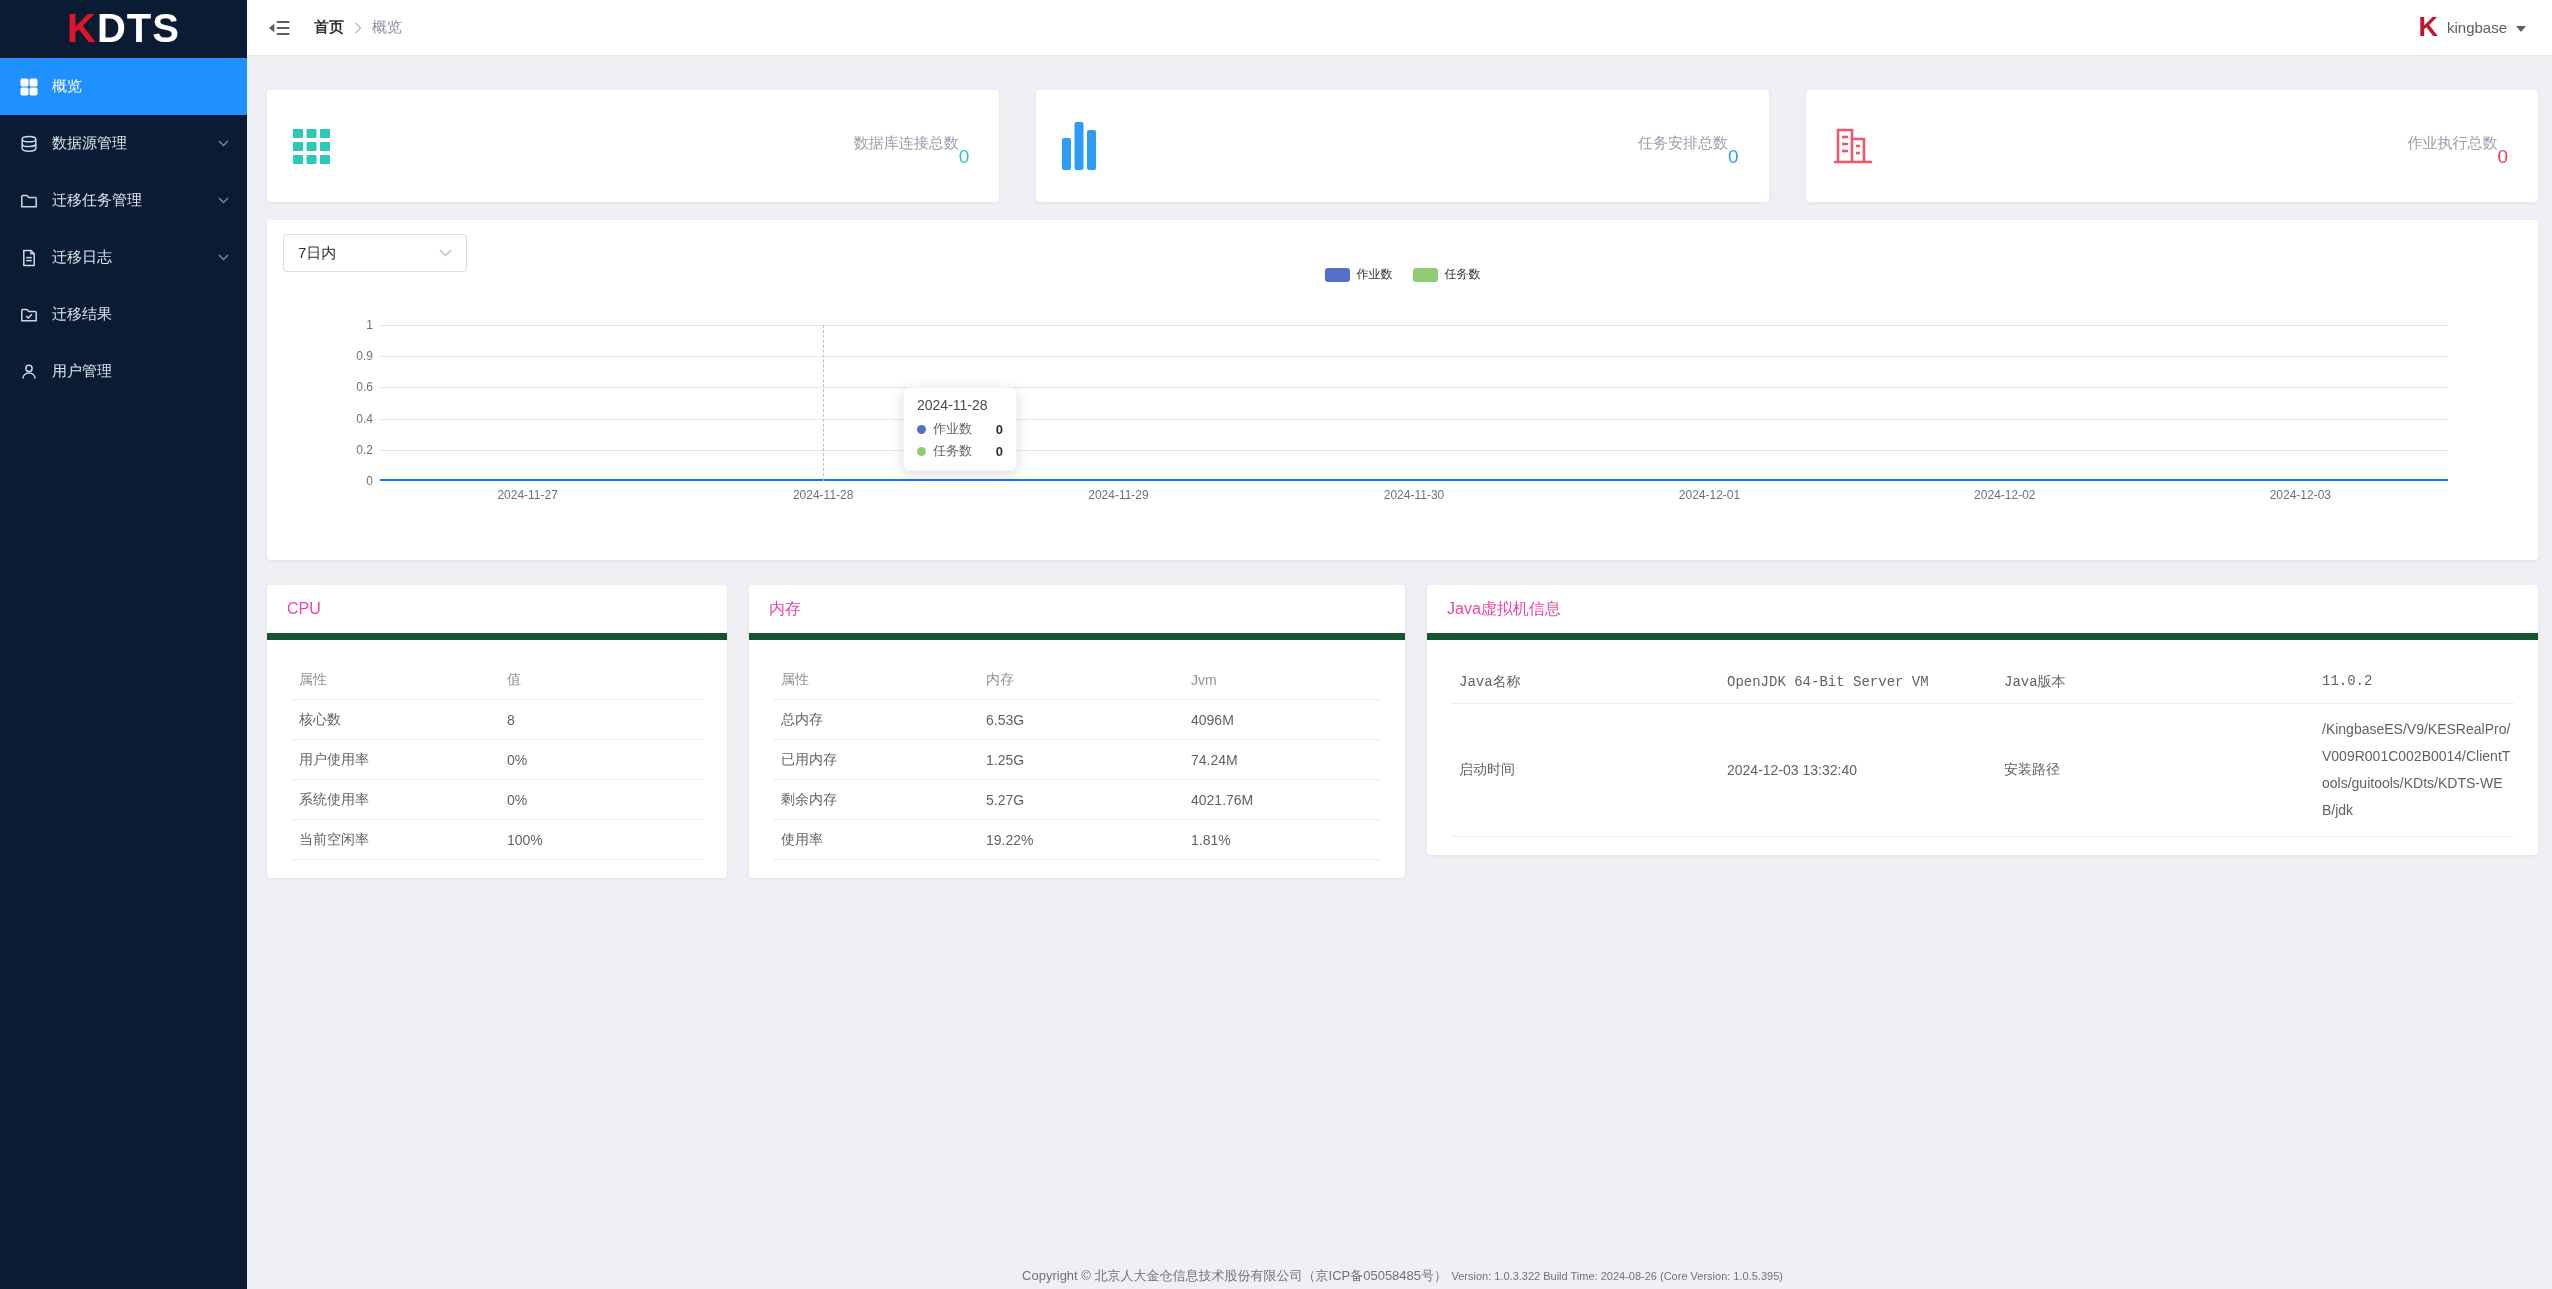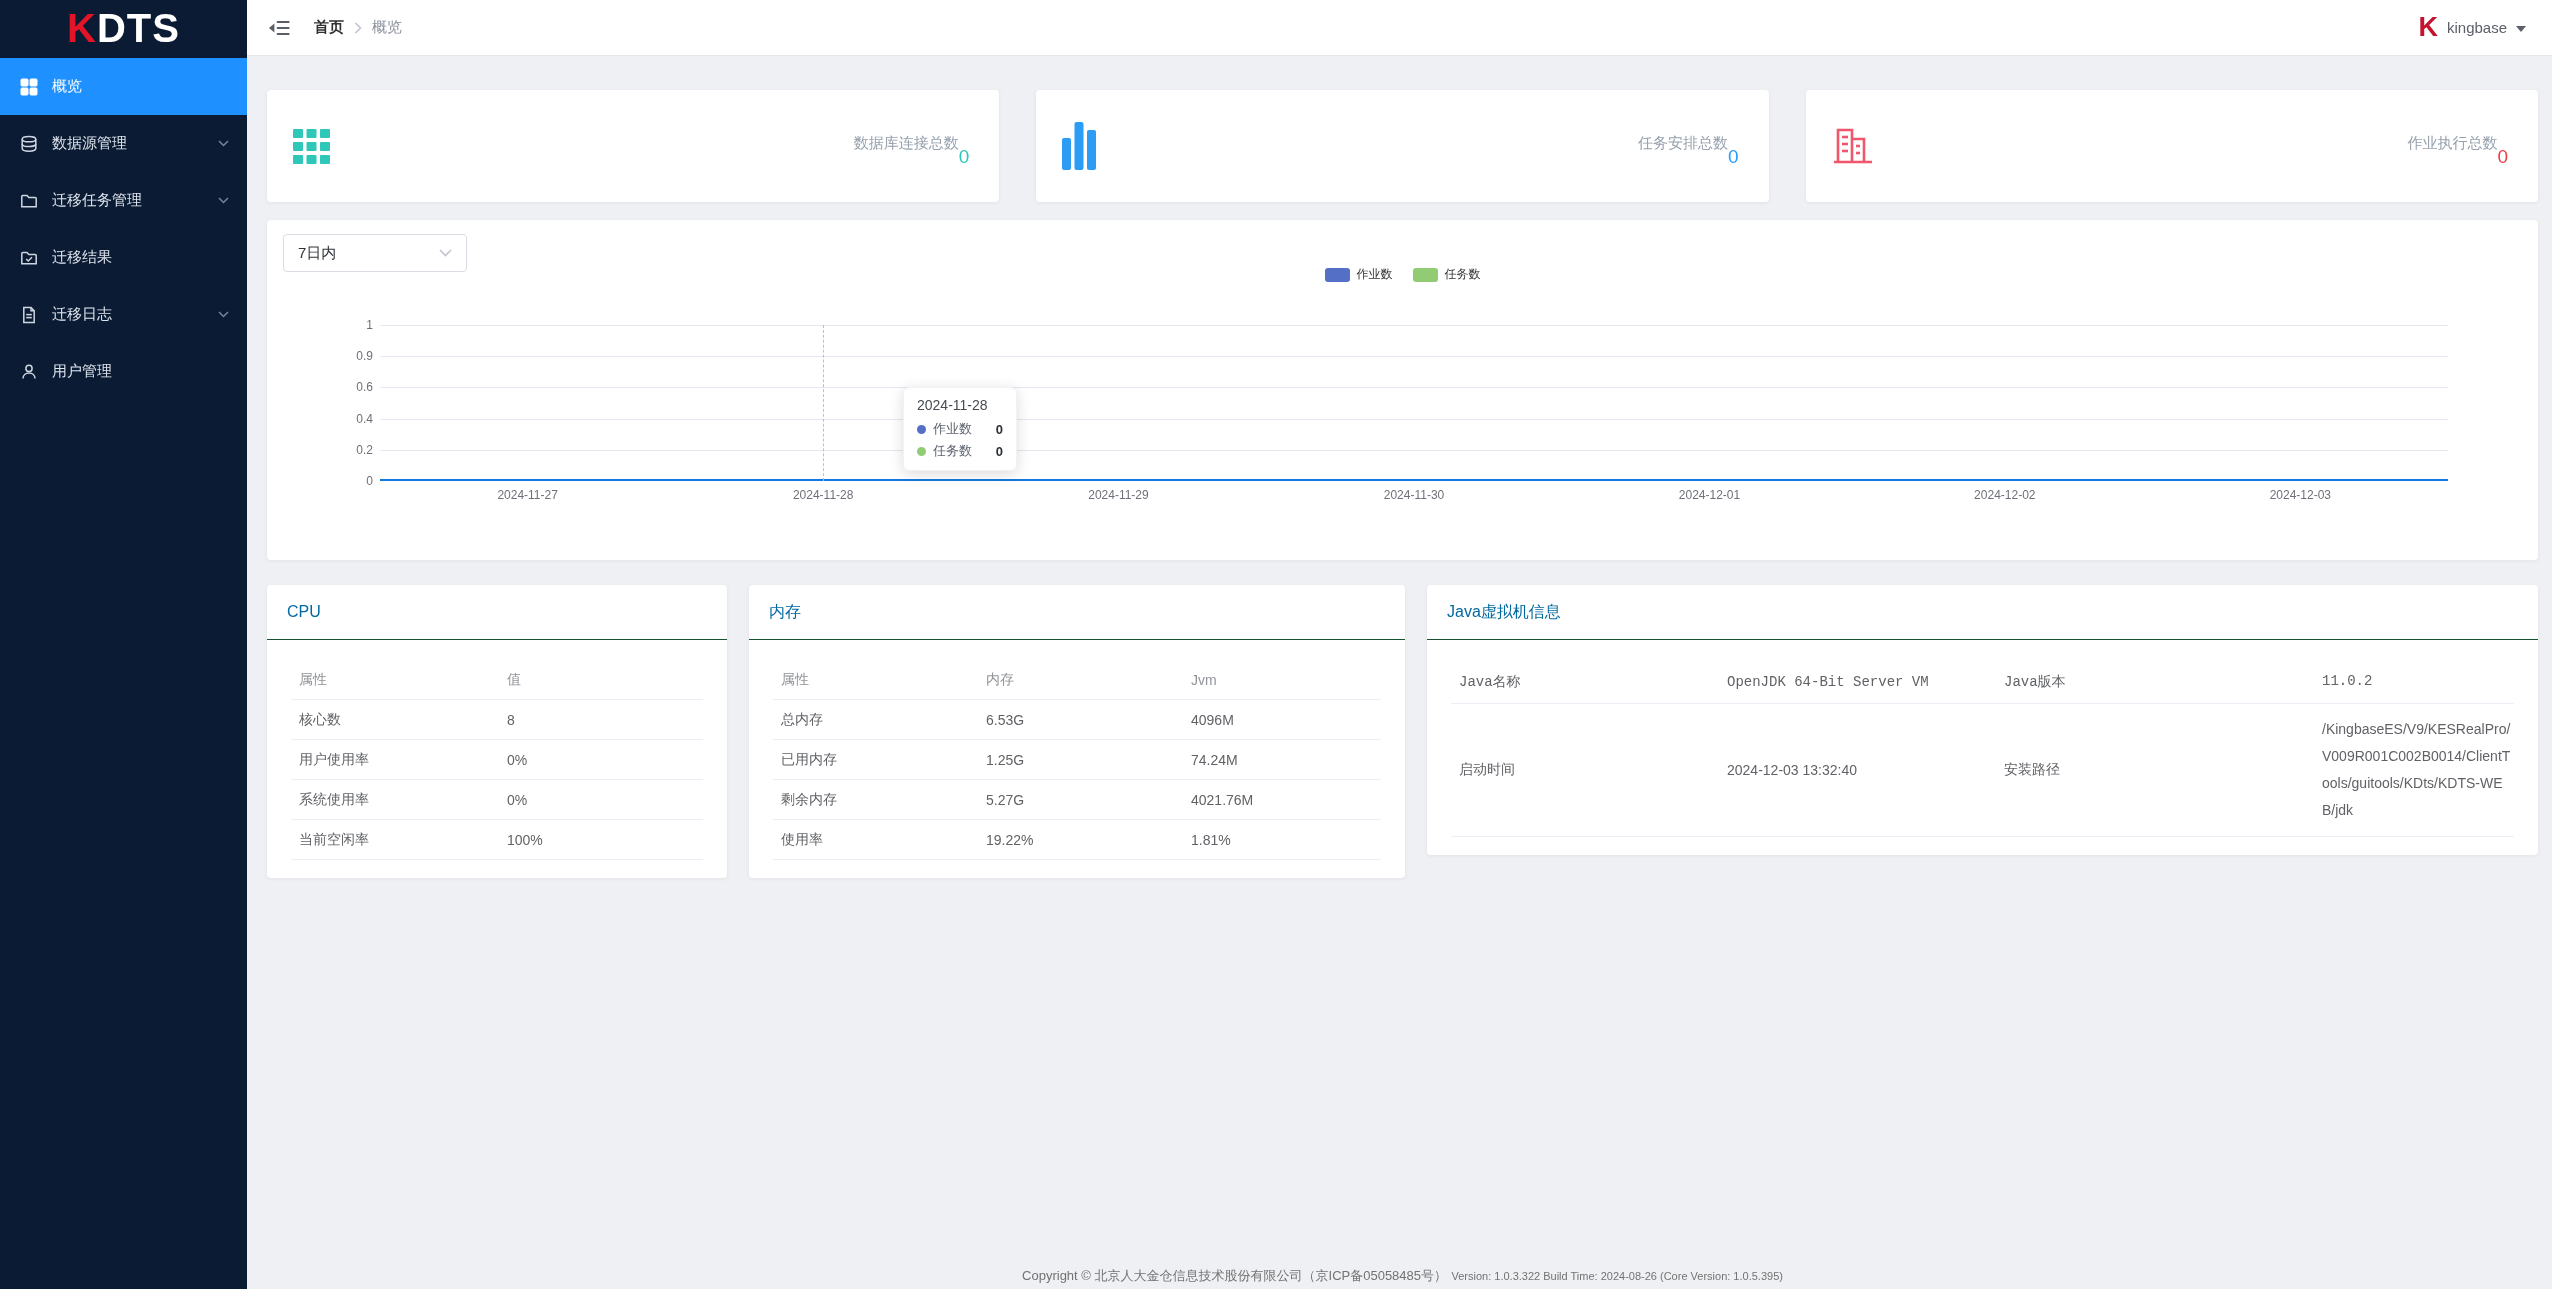--- a/index.html
+++ b/index.html
@@ -76,21 +76,21 @@
   .tt-date { font-size:14px; color:#454b52; margin-bottom:7px; white-space:nowrap; }
   .tt-row { display:flex; align-items:center; font-size:13px; color:#5d646e; margin-top:4px; min-width:86px; }
   .tt-dot { width:9px; height:9px; border-radius:50%; margin-right:7px; flex-shrink:0; }
   .tt-val { margin-left:auto; padding-left:18px; color:#2c3036; font-weight:700; }
 
   
   .info-row { display:flex; gap:22px; margin-top:25px; align-items:flex-start; }
   .info-card { background:#fff; border-radius:4px; box-shadow:0 1px 4px rgba(0,21,41,.06); }
   .ic-cpu { width:460px; } .ic-mem { width:656px; } .ic-jvm { flex:1; }
   .ic-head { height:55px; display:flex; align-items:center; padding:0 20px; font-size:16px;
-             color:#0369a1; border-bottom:1px solid #14532d; }
+             color:#ec4899; border-bottom:7px solid #14532d; }
   .ic-body { padding:20px 24px 18px; }
   .trow { display:flex; align-items:center; height:40px; border-bottom:1px solid #ebeef5;
           font-size:14px; color:#606266; }
   .trow.thead { color:#909399; }
   .cell { padding-left:8px; }
   .cpu-c1 { width:208px; } .cpu-c2 { flex:1; }
   .mem-c1 { width:205px; } .mem-c2 { width:205px; } .mem-c3 { flex:1; }
   .jrow { display:flex; align-items:center; border-bottom:1px solid #ebeef5; font-size:14px; color:#606266; }
   .jrow1 { height:44px;font-family:Liberation Mono, monospace; }
   .jrow2 { padding:12px 0; min-height:96px; }
@@ -152,42 +152,42 @@
       <span class="arrow">
         <svg width="11" height="7" viewBox="0 0 11 7" fill="none" stroke-width="1.5">
             <polyline points="1,1 5.5,5.5 10,1"></polyline>
           </svg>
       </span>
     </div>
 
     <div class="menu-item">
       <span class="mi-icon">
         <svg width="18" height="18" viewBox="0 0 18 18" fill="none" stroke-width="1.5">
-          <path d="M1.8 14.8 V4.4 a1 1 0 0 1 1-1 h4.2 l1.8 2 h6.4 a1 1 0 0 1 1 1 v8.4 z"></path>
-          <polyline points="6.2,10 8.2,12 12,8.2"></polyline>
-        </svg>
-      </span>
-      <span>迁移结果</span>
-    </div>
-
-    <div class="menu-item">
-      <span class="mi-icon">
-        <svg width="18" height="18" viewBox="0 0 18 18" fill="none" stroke-width="1.5">
           <path d="M3.8 1.5 h7.2 l3.2 3.2 v11.8 h-10.4 z"></path>
           <path d="M11 1.5 v3.2 h3.2"></path>
           <line x1="6.2" y1="8.6" x2="11.8" y2="8.6"></line>
             <line x1="6.2" y1="11.6" x2="11.8" y2="11.6"></line>
         </svg>
       </span>
       <span>迁移日志</span>
       <span class="arrow">
         <svg width="11" height="7" viewBox="0 0 11 7" fill="none" stroke-width="1.5">
             <polyline points="1,1 5.5,5.5 10,1"></polyline>
           </svg>
       </span>
+    </div>
+
+    <div class="menu-item">
+      <span class="mi-icon">
+        <svg width="18" height="18" viewBox="0 0 18 18" fill="none" stroke-width="1.5">
+          <path d="M1.8 14.8 V4.4 a1 1 0 0 1 1-1 h4.2 l1.8 2 h6.4 a1 1 0 0 1 1 1 v8.4 z"></path>
+          <polyline points="6.2,10 8.2,12 12,8.2"></polyline>
+        </svg>
+      </span>
+      <span>迁移结果</span>
     </div>
 
     <div class="menu-item">
       <span class="mi-icon">
         <svg width="18" height="18" viewBox="0 0 18 18" fill="none" stroke-width="1.5">
           <circle cx="9" cy="5.4" r="3.1"></circle>
           <path d="M3 15.6 c0-3.4 2.7-5.6 6-5.6 s6 2.2 6 5.6"></path>
         </svg>
       </span>
       <span>用户管理</span>

